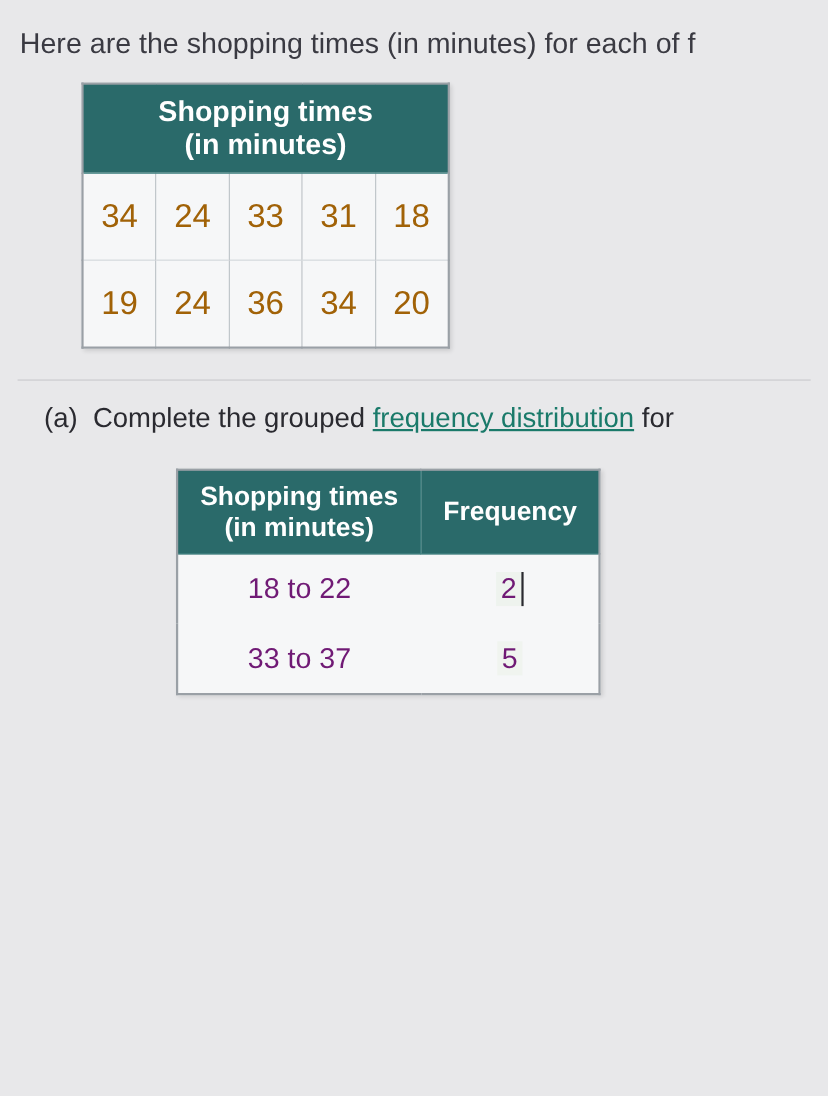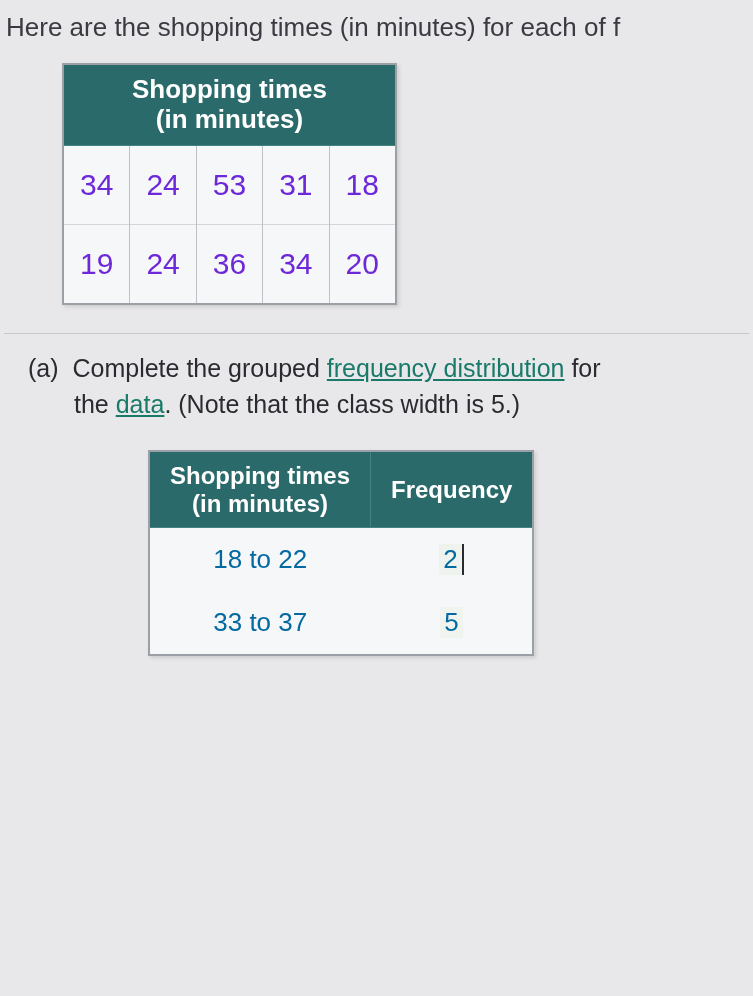--- a/index.html
+++ b/index.html
@@ -5,21 +5,21 @@
     * { box-sizing: border-box; margin: 0; padding: 0; }
     body {
       font-family: Arial, Helvetica, sans-serif;
       background: #e8e8ea;
       width: 753px;
       height: 996px;
       overflow: hidden;
       color: #1a1a2a;
     }
     .page {
-      padding: 4px;
+      padding: 16px;
     }
     .intro {
       font-size: 26px;
       color: #3a3a42;
       padding: 8px 0 20px 2px;
       white-space: nowrap;
       overflow: hidden;
     }
     .section-a {
       margin-top: 28px;
@@ -63,21 +63,21 @@
       padding: 10px 16px 10px 16px;
       border: 1px solid #438383;
       text-align: center;
       line-height: 1.15;
     }
     table.data tbody td {
       border-left: 1px solid #bcc1c6;
       border-right: 1px solid #bcc1c6;
       border-top: 1px solid #d2d6da;
       font-size: 30px;
-      color: #6d28d9;
+      color: #a16207;
       text-align: center;
       padding: 22px 16px;
       min-width: 64px;
     }
     table.data tbody tr:first-child td { border-top: none; }
     
     .freq-wrap {
       margin: 28px 0 0 120px;
     }
     table.freq {
@@ -91,21 +91,21 @@
       color: #fff;
       font-weight: bold;
       font-size: 24px;
       padding: 10px 20px;
       border: 1px solid #438383;
       text-align: center;
       line-height: 1.15;
     }
     table.freq tbody td {
       font-size: 26px;
-      color: #0369a1;
+      color: #701a75;
       text-align: center;
       padding: 16px 24px;
     }
     .freq-input {
       display: inline-block;
       min-width: 24px;
       padding: 0 4px;
       border-right: 2px solid #2a2a30;
       background: #eef3ee;
       font-family: inherit;
@@ -132,42 +132,39 @@
           <th colspan="5">
             <span>Shopping times</span><br>
             <span>(in minutes)</span>
           </th>
         </tr>
       </thead>
       <tbody>
         <tr>
           <td>34</td>
           <td>24</td>
-          <td>53</td>
+          <td>33</td>
           <td>31</td>
           <td>18</td>
         </tr>
         <tr>
           <td>19</td>
           <td>24</td>
           <td>36</td>
           <td>34</td>
           <td>20</td>
         </tr>
       </tbody>
     </table>
   </div>
 
   <div class="section-a">
     <div class="q-text">
       <span>(a)</span>&nbsp;
       <span>Complete the grouped </span><span class="link">frequency distribution</span><span> for</span>
-    </div>
-    <div class="q-text-2">
-      <span>the </span><span class="link">data</span><span>. (Note that the class width is 5.)</span>
     </div>
 
     <div class="freq-wrap">
       <table class="freq">
         <thead>
           <tr>
             <th>
               <span>Shopping times</span><br>
               <span>(in minutes)</span>
             </th>

